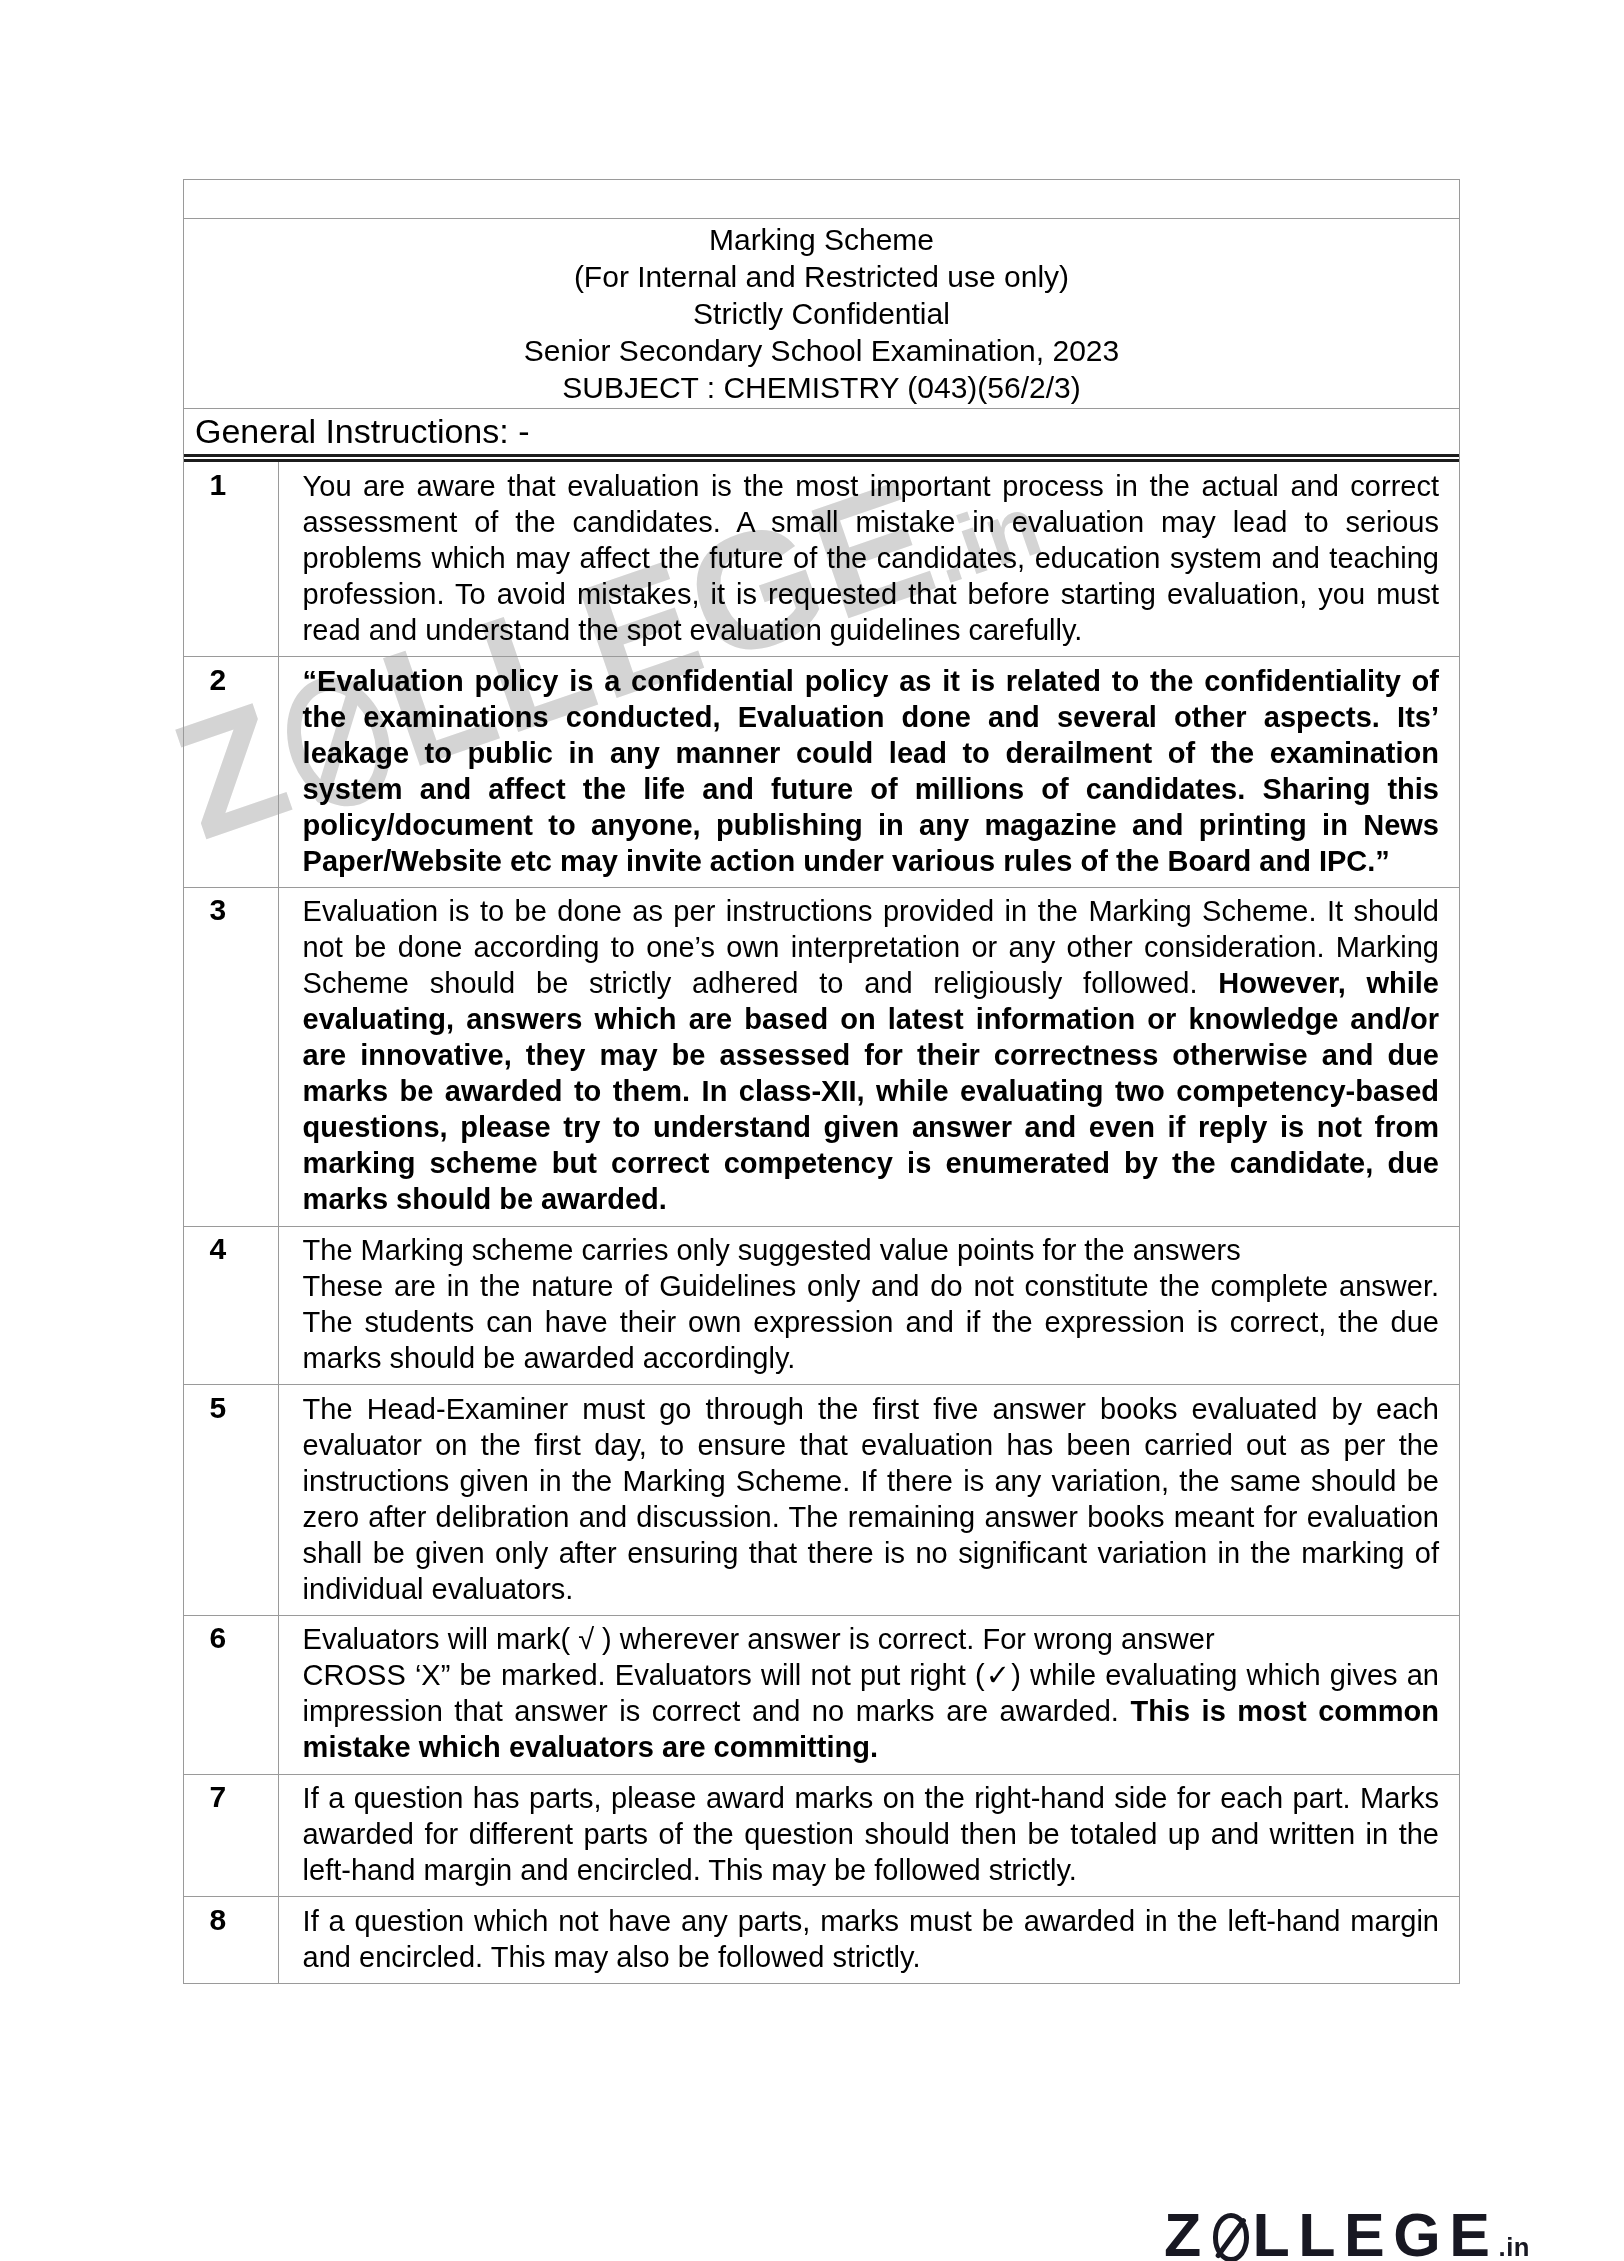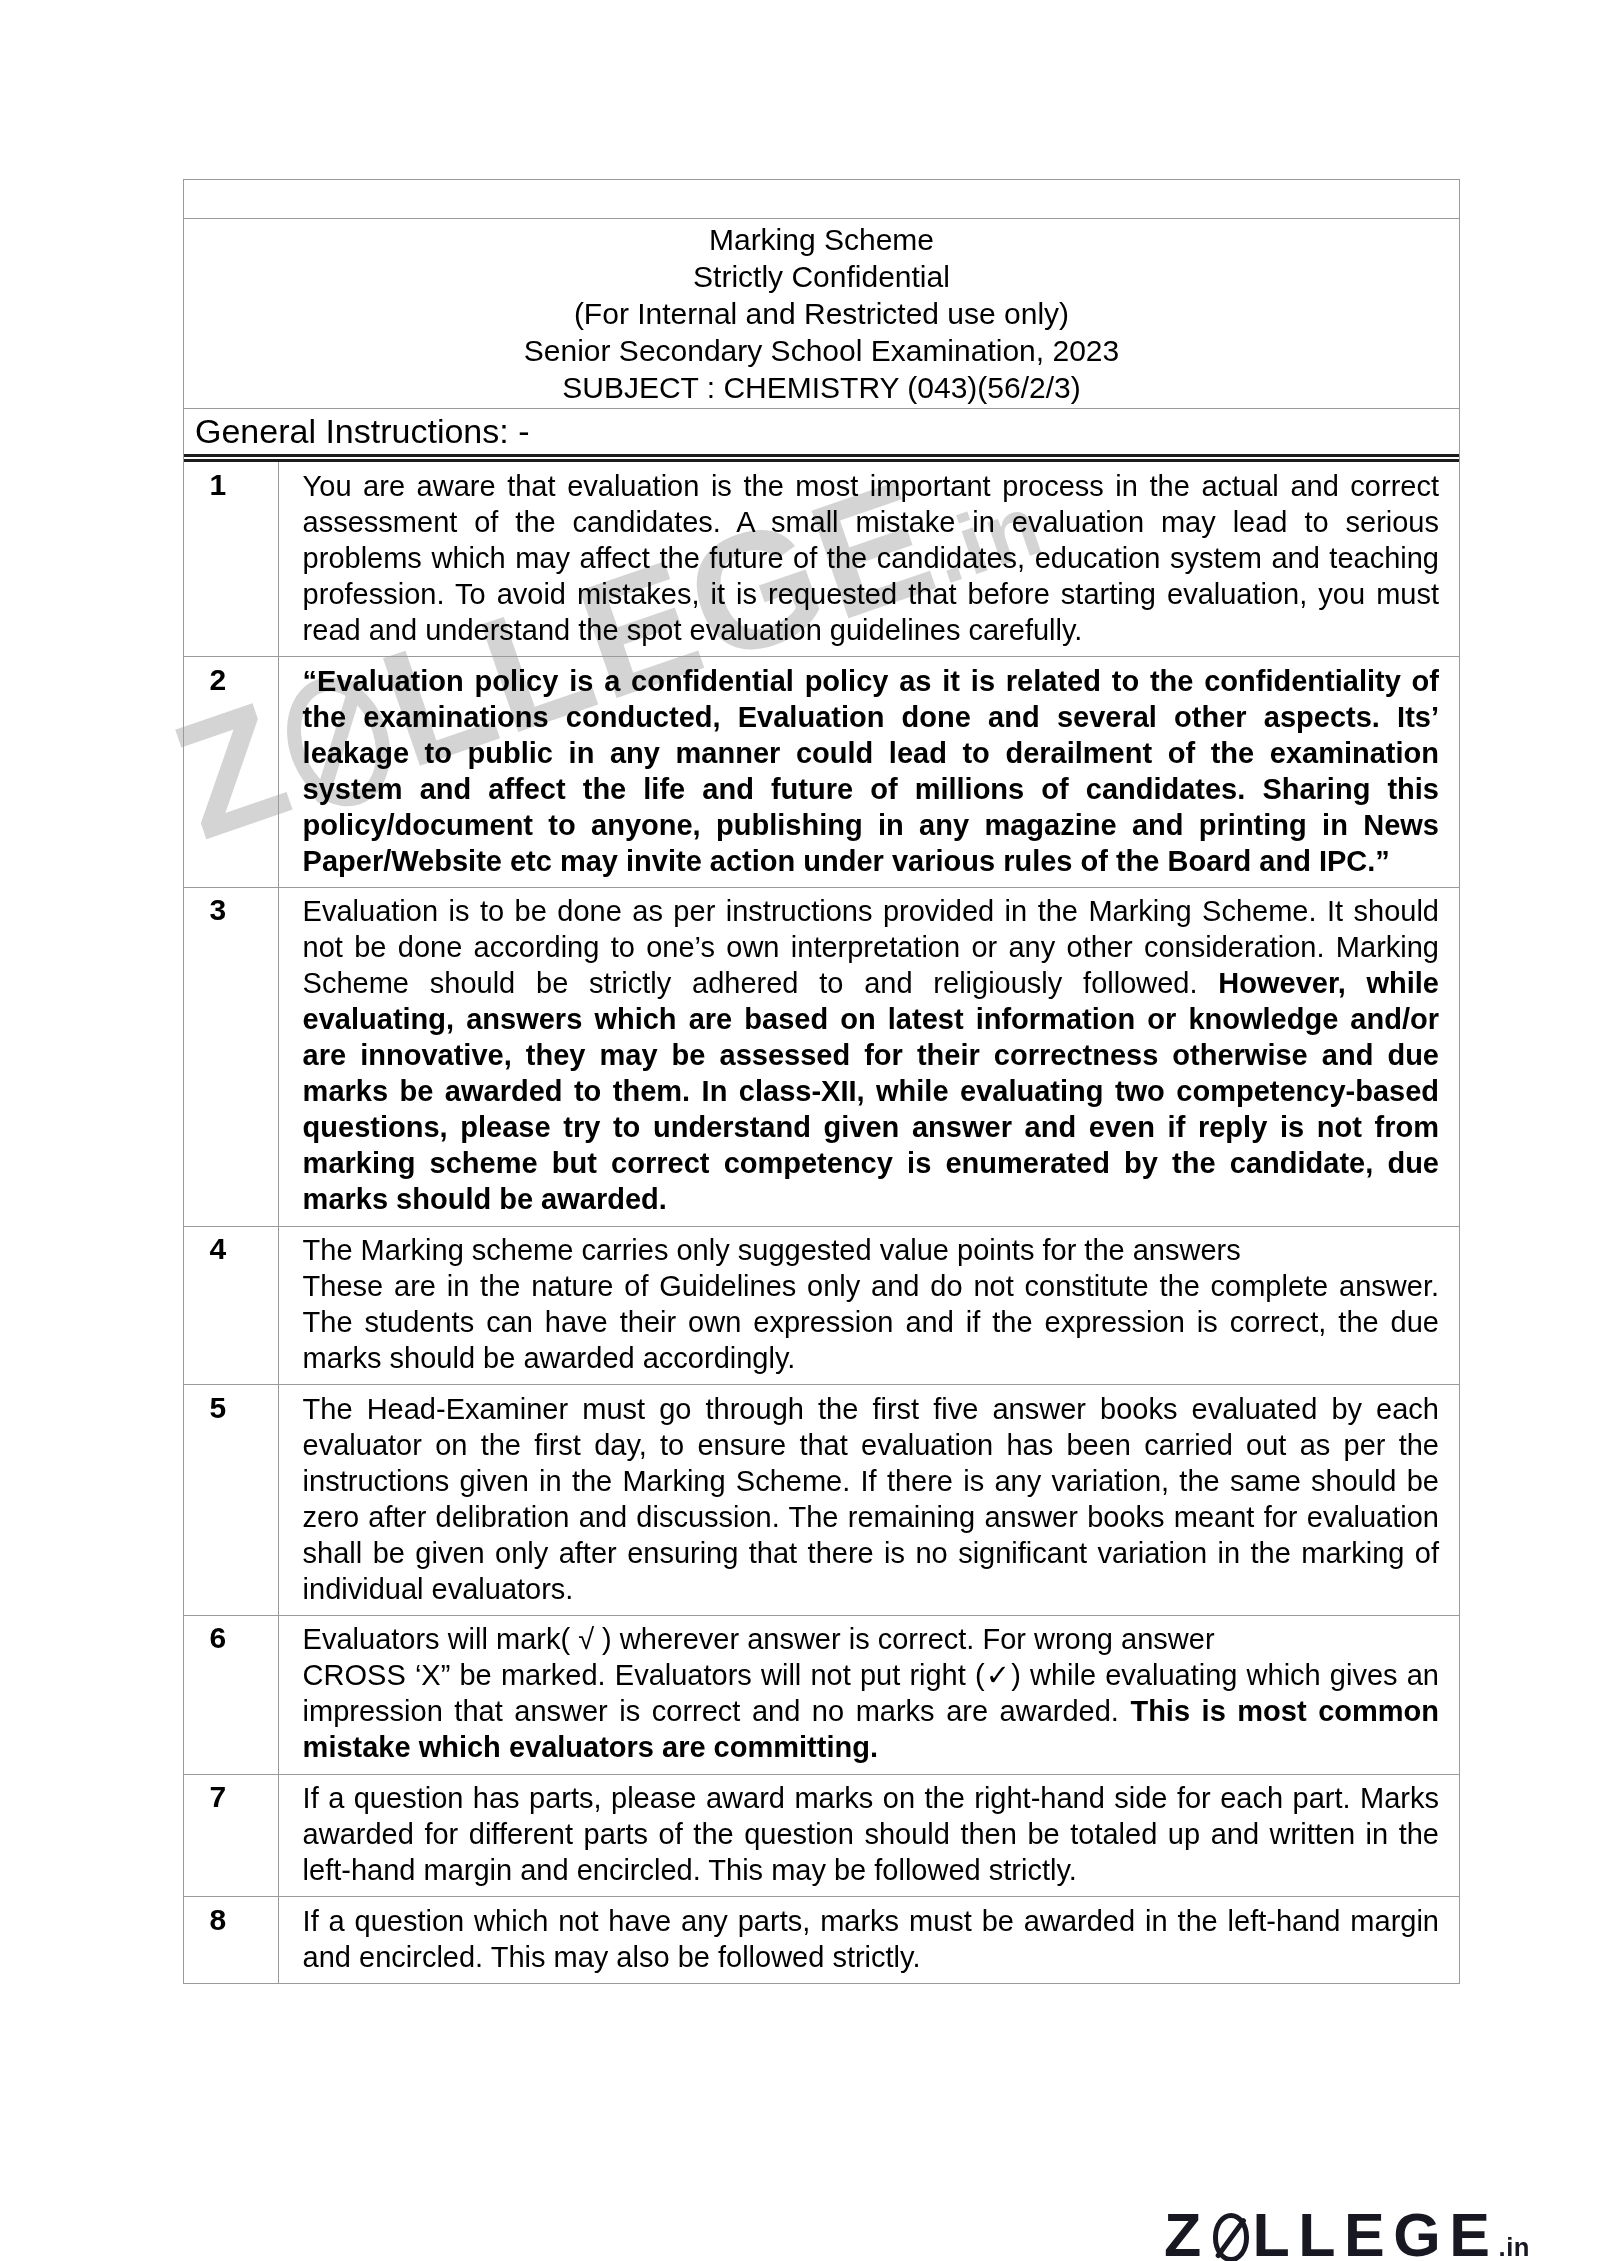--- a/index.html
+++ b/index.html
@@ -123,22 +123,22 @@
 <div class="page">
 
   <div class="watermark" aria-hidden="true"><span>Z</span><span class="logo-o"></span><span>LLEGE</span><span class="suffix">.in</span></div>
 
   <div class="sheet">
 
     <div class="row-empty"></div>
 
     <div class="row-header">
       <div>Marking Scheme</div>
+      <div>(For Internal and Restricted use only)</div>
       <div>Strictly Confidential</div>
-      <div>(For Internal and Restricted use only)</div>
       <div>Senior Secondary School Examination, 2023</div>
       <div>SUBJECT : CHEMISTRY (043)(56/2/3)</div>
     </div>
 
     <div class="row-general">General Instructions: -</div>
 
     <div id="instructions-body">
         <div class="irow">
           <div class="inum">1</div>
           <div class="itext"><span>You are aware that evaluation is the most important process in the actual and correct assessment of the candidates. A small mistake in evaluation may lead to serious problems which may affect the future of the candidates, education system and teaching profession. To avoid mistakes, it is requested that before starting evaluation, you must read and understand the spot evaluation guidelines carefully.</span></div>

